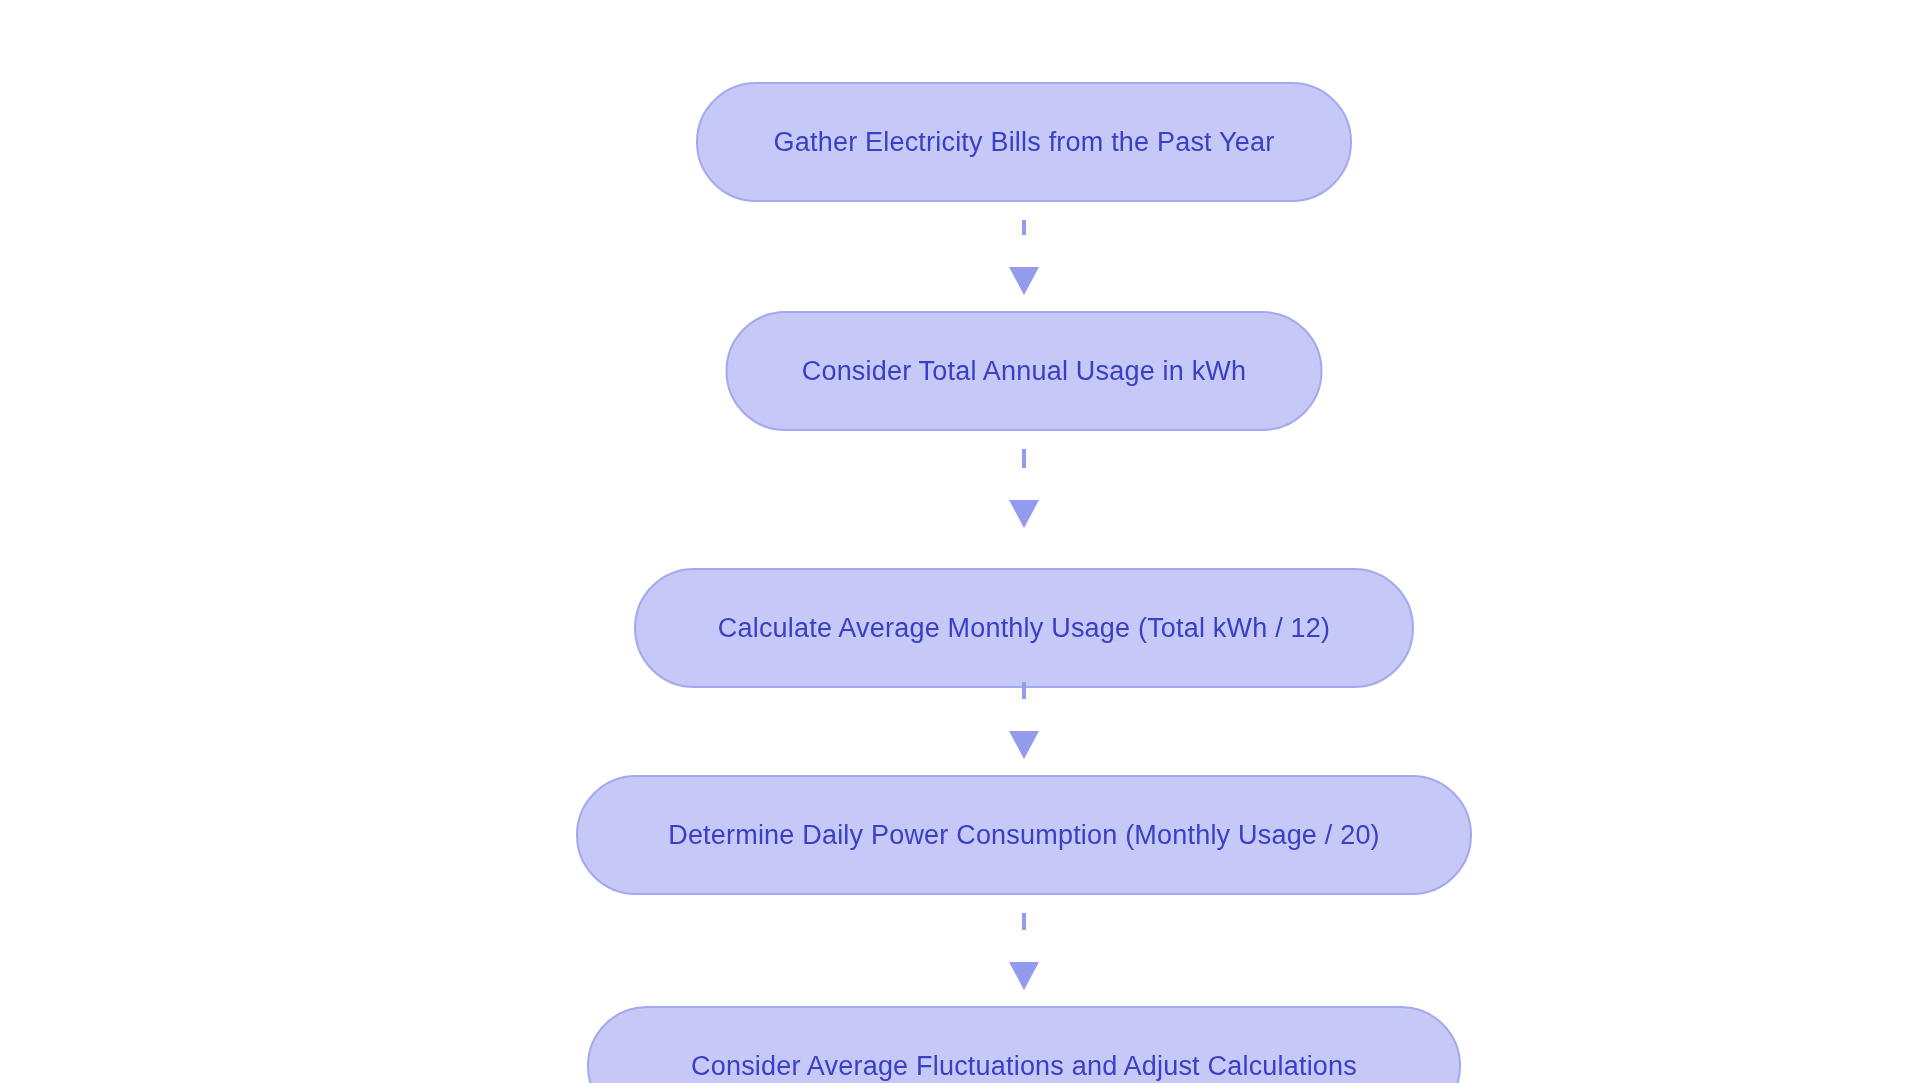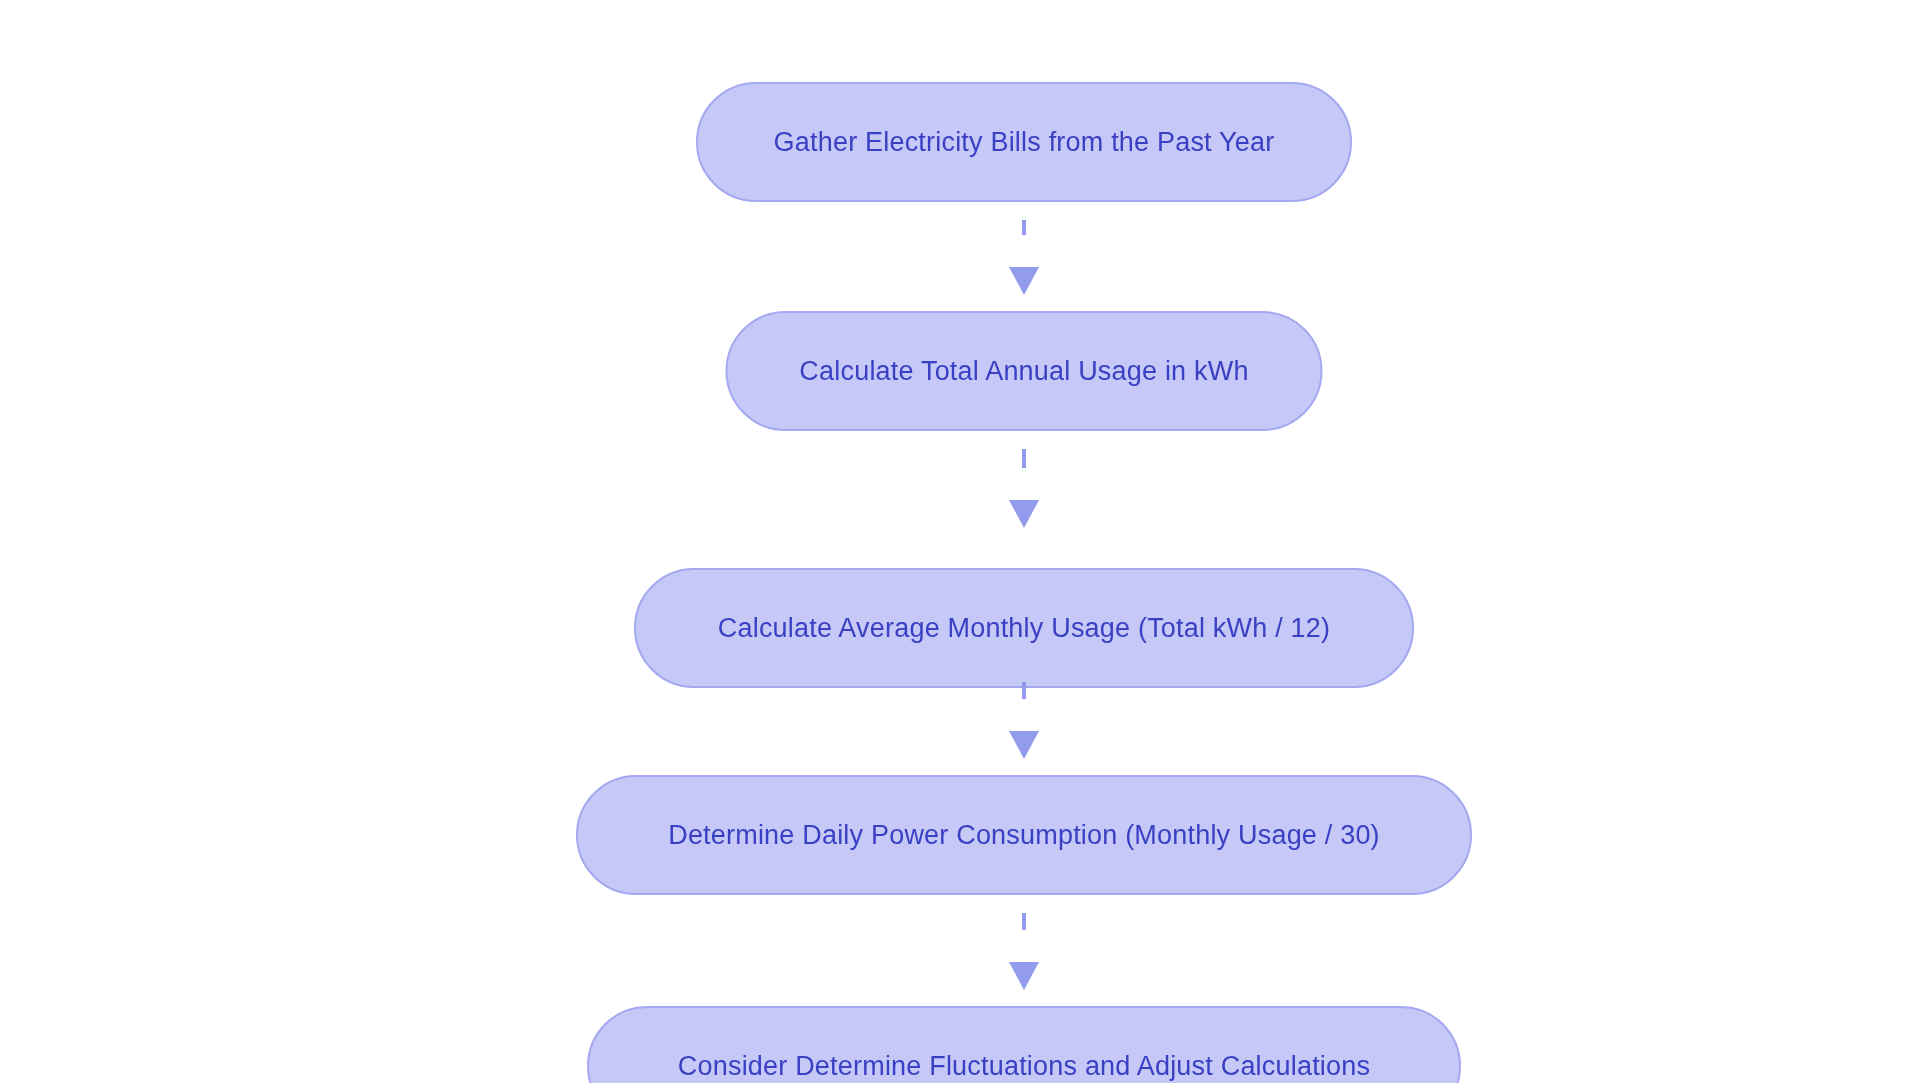--- a/index.html
+++ b/index.html
@@ -76,43 +76,43 @@
   <div class="node node-1">
     <span>Gather Electricity Bills from the Past Year</span>
   </div>
 
   <div class="arrow arrow-1">
     <div class="line"></div>
     <div class="head"></div>
   </div>
 
   <div class="node node-2">
-    <span>Calculate Total Annual Usage in kWh</span>
+    <span>Consider Total Annual Usage in kWh</span>
   </div>
 
   <div class="arrow arrow-2">
     <div class="line"></div>
     <div class="head"></div>
   </div>
 
   <div class="node node-3">
     <span>Calculate Average Monthly Usage (Total kWh / 12)</span>
   </div>
 
   <div class="arrow arrow-3">
     <div class="line"></div>
     <div class="head"></div>
   </div>
 
   <div class="node node-4">
-    <span>Determine Daily Power Consumption (Monthly Usage / 30)</span>
+    <span>Determine Daily Power Consumption (Monthly Usage / 20)</span>
   </div>
 
   <div class="arrow arrow-4">
     <div class="line"></div>
     <div class="head"></div>
   </div>
 
   <div class="node node-5">
-    <span>Consider Determine Fluctuations and Adjust Calculations</span>
+    <span>Consider Average Fluctuations and Adjust Calculations</span>
   </div>
 
 </div>
 
 </body></html>

